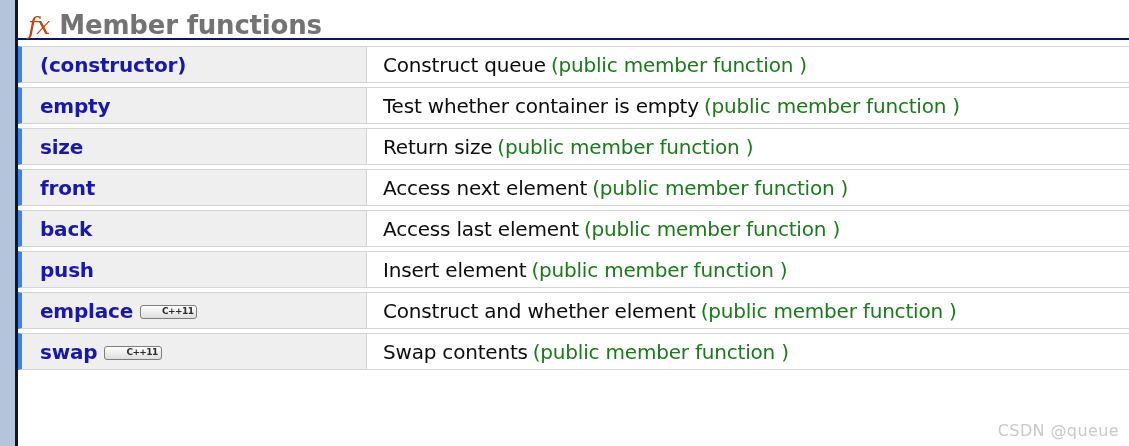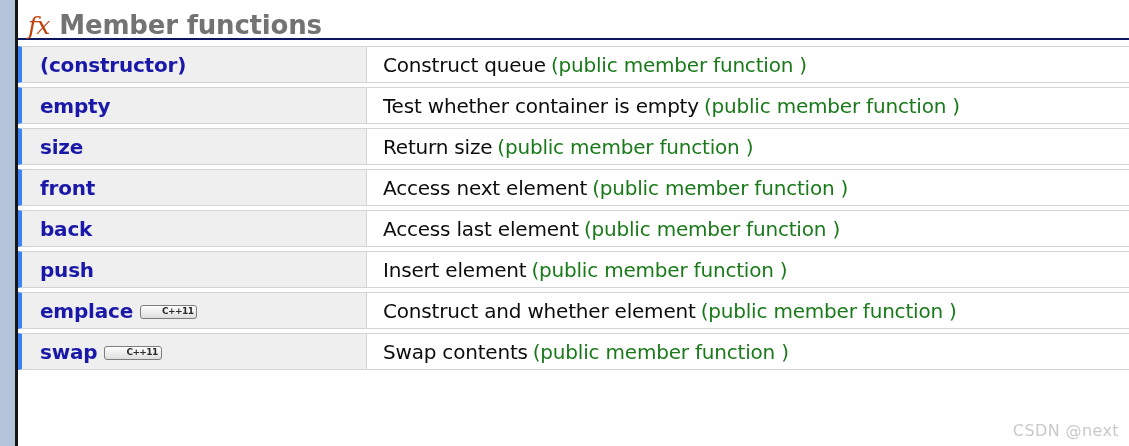--- a/index.html
+++ b/index.html
@@ -194,14 +194,14 @@
           <td class="cell-name"><a class="fn-link">emplace</a><span class="cpp-badge">C++11</span></td>
           <td class="cell-desc"><span class="desc-text">Construct and whether element</span><span class="desc-note">(public member function )</span></td>
         </tr>
         <tr>
           <td class="cell-name"><a class="fn-link">swap</a><span class="cpp-badge">C++11</span></td>
           <td class="cell-desc"><span class="desc-text">Swap contents</span><span class="desc-note">(public member function )</span></td>
         </tr>
       </tbody>
   </table>
 
-  <div class="watermark">CSDN @next</div>
+  <div class="watermark">CSDN @queue</div>
 </div>
 
 </body></html>

